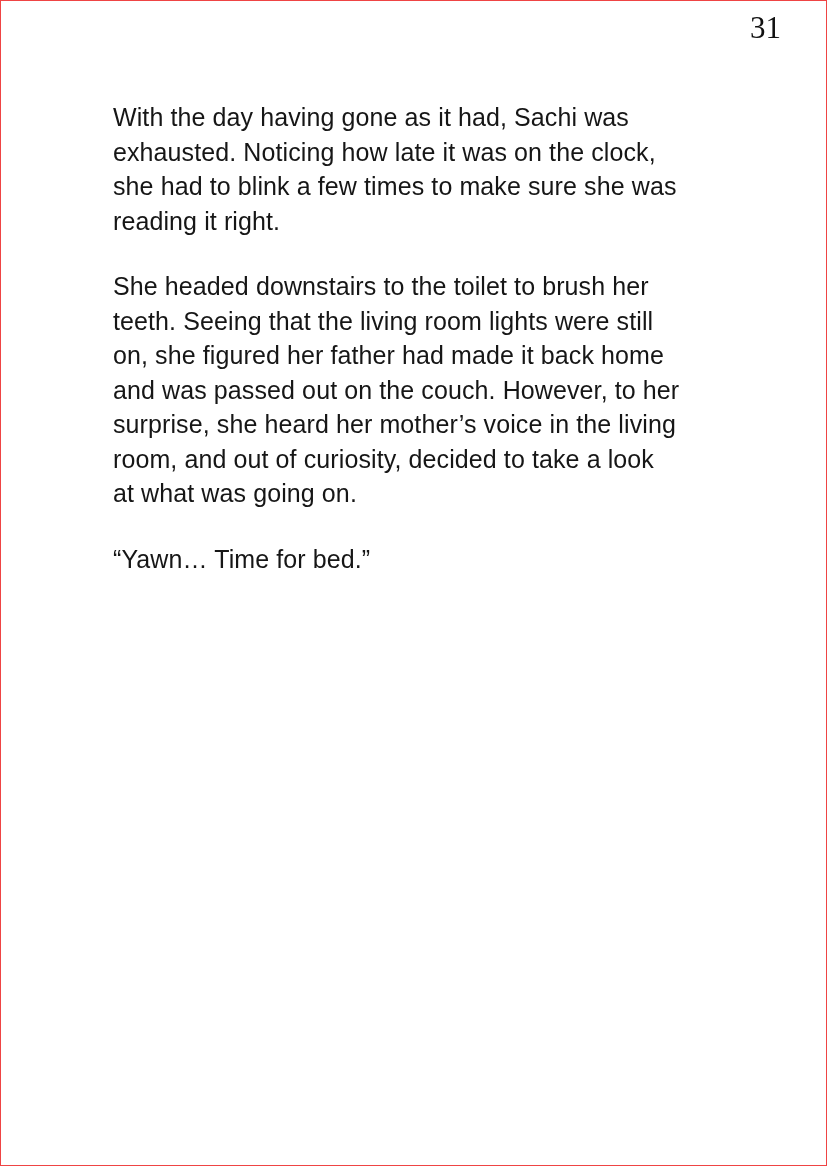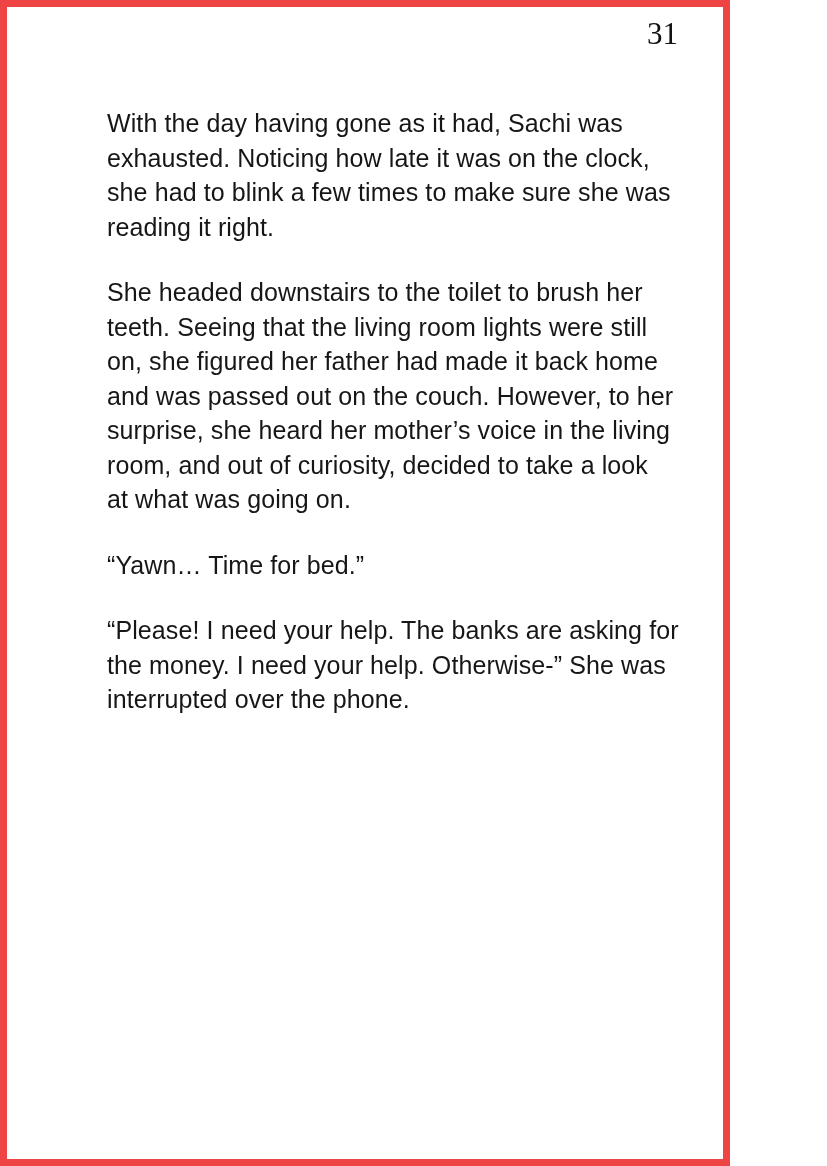--- a/index.html
+++ b/index.html
@@ -2,58 +2,57 @@
 <html><head>
 <meta charset="utf-8">
 <style>
   html, body {
     margin: 0;
     padding: 0;
     background: #ffffff;
   }
   .page {
     position: relative;
-    width: 730px;
+    width: 827px;
     height: 1166px;
     background: #ffffff;
     box-sizing: border-box;
-    border: 7px solid #ef4444;
+    border: 1px solid #ef4444;
     overflow: hidden;
     font-family: "Liberation Sans", sans-serif;
     color: #161616;
   }
   .page-number {
     position: absolute;
     top: 9px;
     right: 45px;
     font-family: "Liberation Serif", serif;
     font-size: 31px;
     line-height: 36px;
     color: #111111;
   }
   .text-block {
     position: absolute;
     left: 100px;
     top: 99px;
     width: 640px;
   }
   .para {
-    margin: 0 0 31px 0;
+    margin: 0 0 31px 12px;
     font-size: 25px;
     line-height: 34.5px;
     letter-spacing: 0.1px;
     color: #161616;
     white-space: nowrap;
   }
 </style>
 </head>
 <body>
 
 <div class="page">
   <div class="page-number">31</div>
 
   <div class="text-block">
     <p class="para">With the day having gone as it had, Sachi was<br>exhausted. Noticing how late it was on the clock,<br>she had to blink a few times to make sure she was<br>reading it right.</p>
     <p class="para">She headed downstairs to the toilet to brush her<br>teeth. Seeing that the living room lights were still<br>on, she figured her father had made it back home<br>and was passed out on the couch. However, to her<br>surprise, she heard her mother’s voice in the living<br>room, and out of curiosity, decided to take a look<br>at what was going on.</p>
     <p class="para">“Yawn… Time for bed.”</p>
-    <p class="para">“Please! I need your help. The banks are asking for<br>the money. I need your help. Otherwise-” She was<br>interrupted over the phone.</p>
   </div>
 </div>
 
 </body></html>

